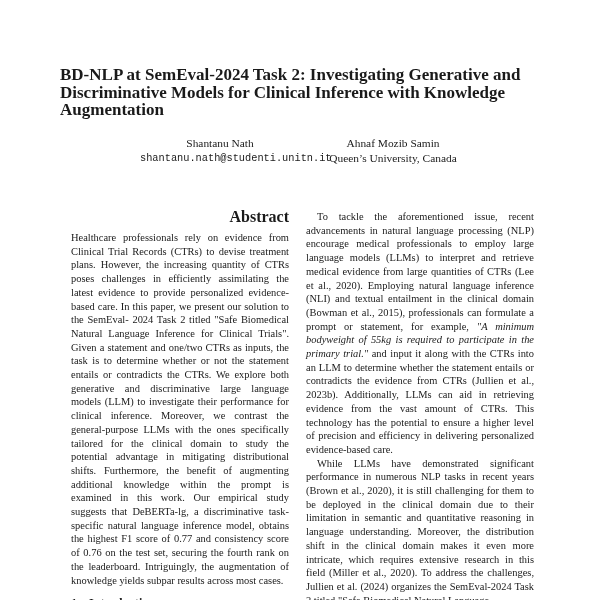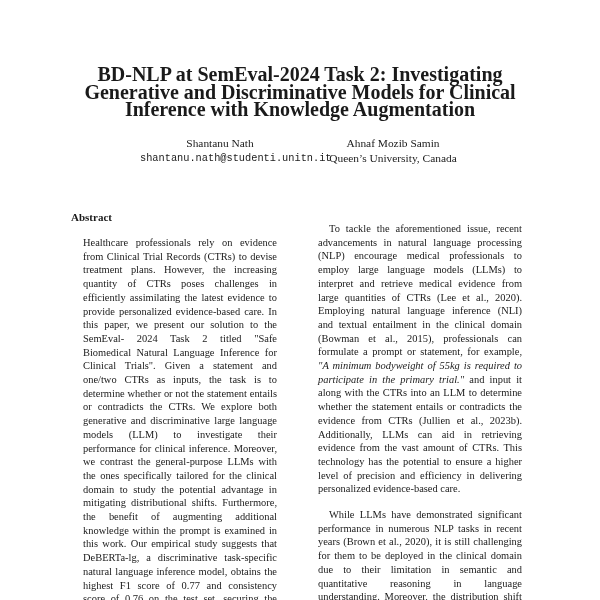--- a/index.html
+++ b/index.html
@@ -1,26 +1,26 @@
 <!DOCTYPE html>
 <html><head>
 <meta charset="utf-8">
 <style>
   html, body { margin: 0; padding: 0; background: #ffffff; }
   body { width: 600px; height: 600px; overflow: hidden; position: relative; font-family: "Liberation Serif", serif; color: #1a1a1a; }
-  .title { position: absolute; left: 60px; top: 66px; width: 480px; text-align: center; font-weight: bold; font-size: 20px; line-height: 17.5px; }
+  .title { position: absolute; left: 60px; top: 66px; width: 480px; font-weight: bold; font-size: 17px; line-height: 17.5px; }
   .authors { position: absolute; top: 136px; left: 0; width: 600px; }
   .author { position: absolute; text-align: center; font-size: 11.4px; line-height: 14.6px; }
   .author .name { font-weight: normal; }
   .author .email { font-family: "Liberation Mono", monospace; font-size: 10.3px; }
   .col { position: absolute; font-size: 10.45px; line-height: 13.7px; text-align: justify; }
   .col-left { left: 71px; width: 218px; top: 210px; }
   .col-right { left: 306px; width: 228px; top: 210px; }
-  .abstract-heading { text-align: left; font-weight: bold; font-size: 11px; margin-bottom: 7px; line-height: 14px; }
-  .para { margin: 12px; }
+  .abstract-heading { text-align: right; font-weight: bold; font-size: 16px; margin-bottom: 7px; line-height: 14px; }
+  .para { margin: 0; }
   .indent { text-indent: 11px; }
   .section-heading { font-weight: bold; font-size: 12.2px; margin-top: 10px; }
   .section-heading .num { display: inline-block; width: 18px; }
   em { font-style: italic; }
 </style>
 </head>
 <body>
 
 <div class="title">BD-NLP at SemEval-2024 Task 2: Investigating Generative and Discriminative Models for Clinical Inference with Knowledge Augmentation</div>
 

